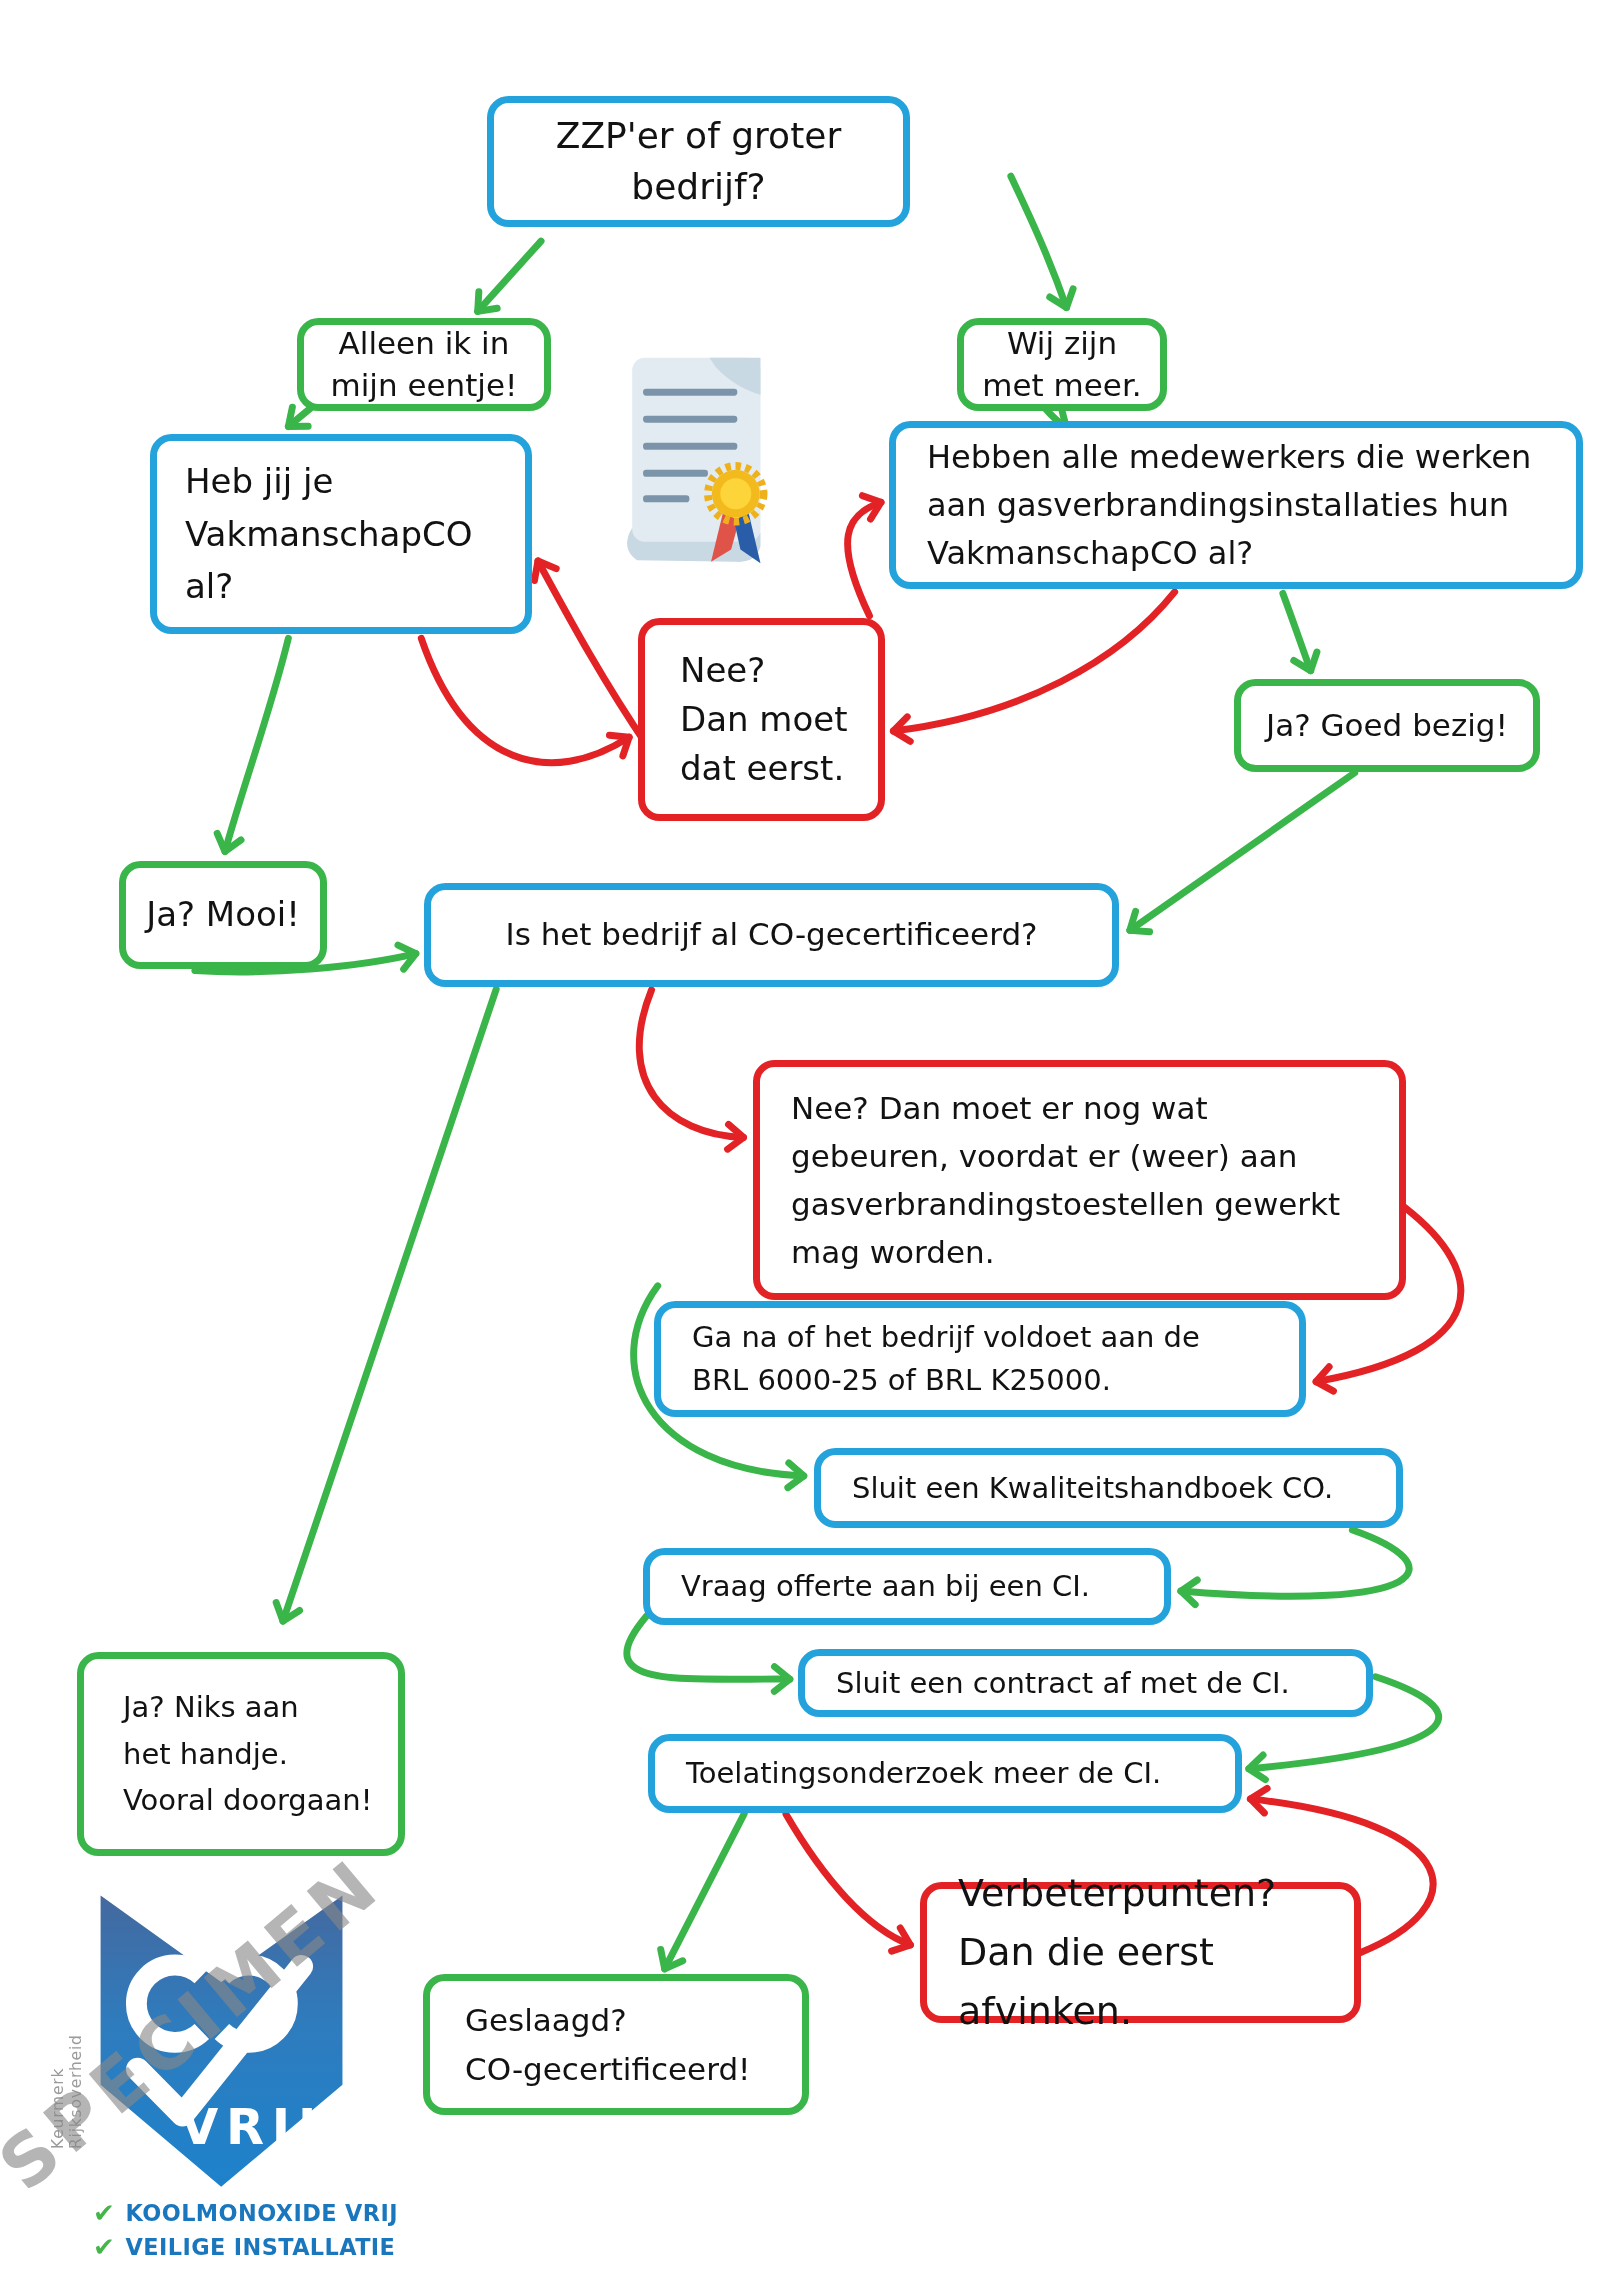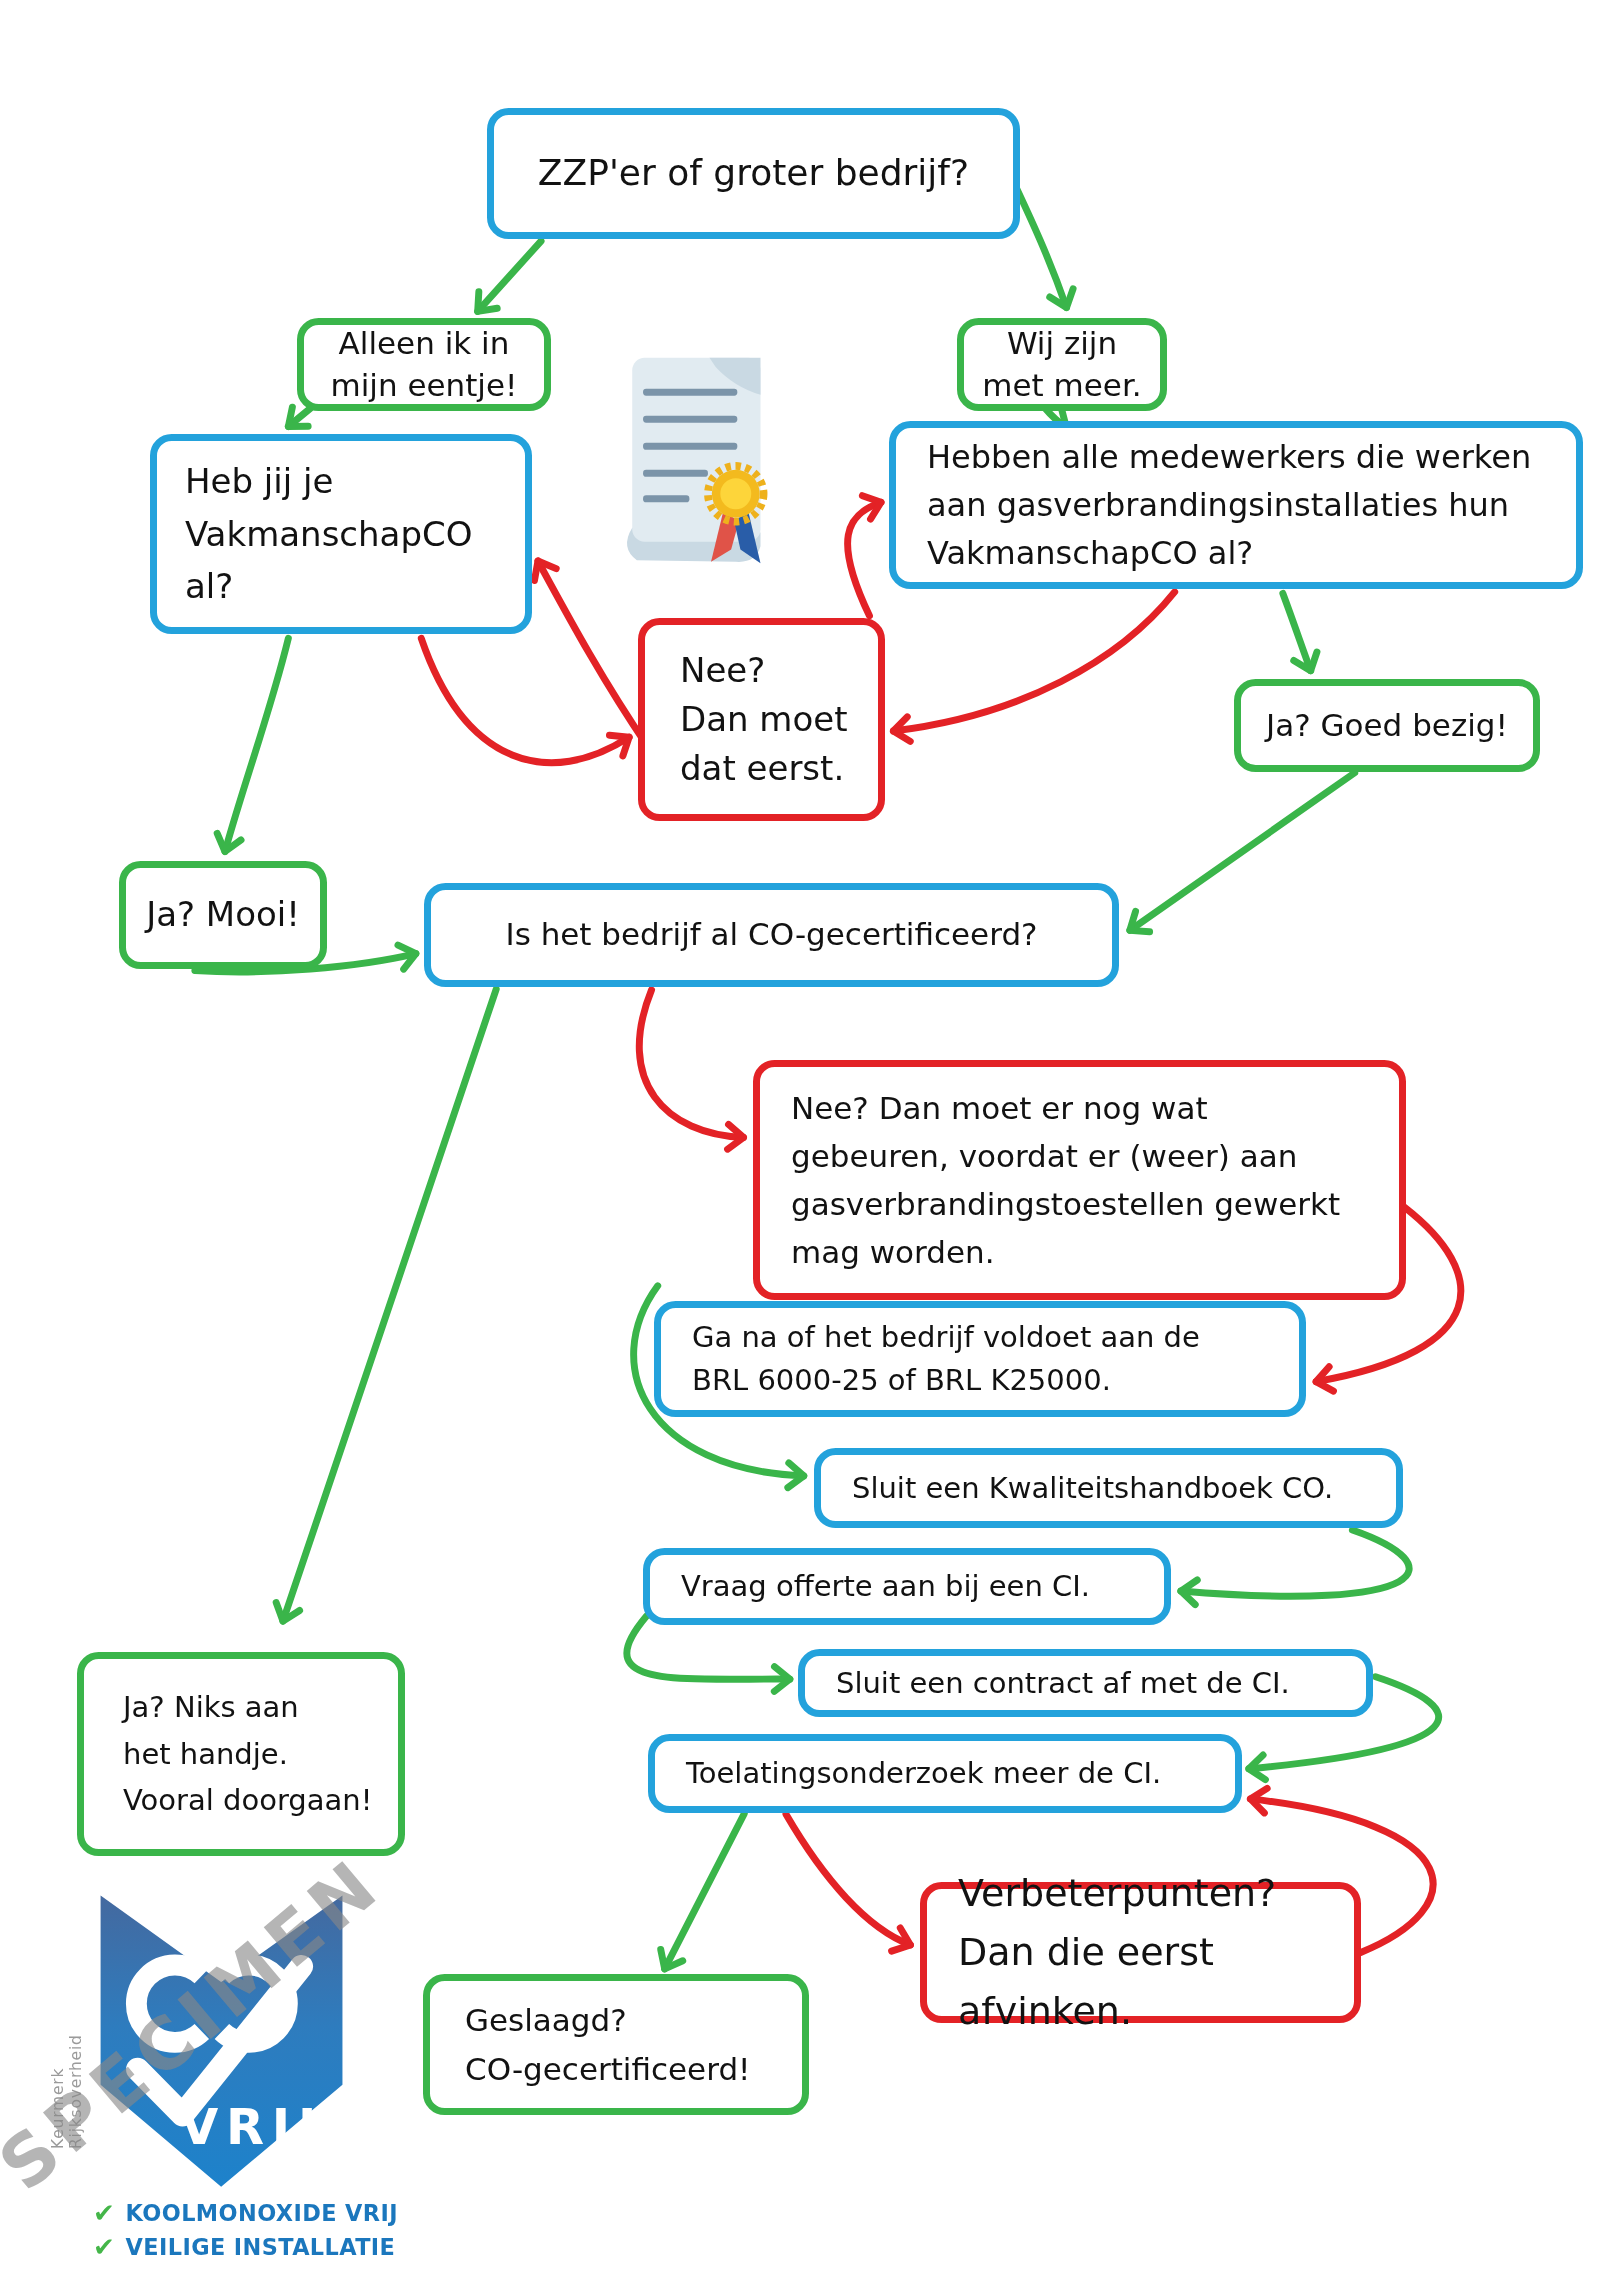--- a/index.html
+++ b/index.html
@@ -97,21 +97,21 @@
       <g fill="none" stroke="#ffffff" stroke-width="27">
         <path d="M 131,176 A 50,50 0 1 1 131,104"></path>
         <path d="M 157,104 A 50,50 0 1 1 157,176"></path>
       </g>
       <path d="M 48,225 L 106,284 L 260,92" fill="none" stroke="#ffffff" stroke-width="30" stroke-linecap="round" stroke-linejoin="round"></path>
       <text x="196" y="322" text-anchor="middle" font-size="64" font-weight="bold" letter-spacing="10" fill="#ffffff" font-family="DejaVu Sans, sans-serif">VRIJ</text>
     </g>
   </svg>
 
   <div id="nodes">
-      <div class="node q" style="left: 487px; top: 108px; width: 533px; height: 131px; font-size: 36px; line-height: 1.4; padding: 0px 9.3px;">ZZP'er of groter bedrijf?</div>
+      <div class="node q" style="left: 487px; top: 96px; width: 423px; height: 131px; font-size: 36px; line-height: 1.4; padding: 0px 9.3px;">ZZP'er of groter bedrijf?</div>
       <div class="node yes" style="left: 297px; top: 318px; width: 254px; height: 93px; font-size: 31px; line-height: 1.35; padding: 0px 9.3px;">Alleen ik in
 mijn eentje!</div>
       <div class="node yes" style="left: 957px; top: 318px; width: 210px; height: 93px; font-size: 31px; line-height: 1.35; padding: 0px 9.3px;">Wij zijn
 met meer.</div>
       <div class="node q left" style="left: 150px; top: 434px; width: 382px; height: 200px; font-size: 34px; line-height: 1.55; padding-left: 28px; padding-right: 10.8px;">Heb jij je
 VakmanschapCO al?</div>
       <div class="node q left" style="left: 889px; top: 421px; width: 694px; height: 168px; font-size: 32px; line-height: 1.5; padding-left: 31px; padding-right: 4px;">Hebben alle medewerkers die werken
 aan gasverbrandingsinstallaties hun
 VakmanschapCO al?</div>
       <div class="node no left" style="left: 638px; top: 618px; width: 247px; height: 203px; font-size: 34px; line-height: 1.45; padding-left: 35px; padding-right: 10.8px;">Nee?

